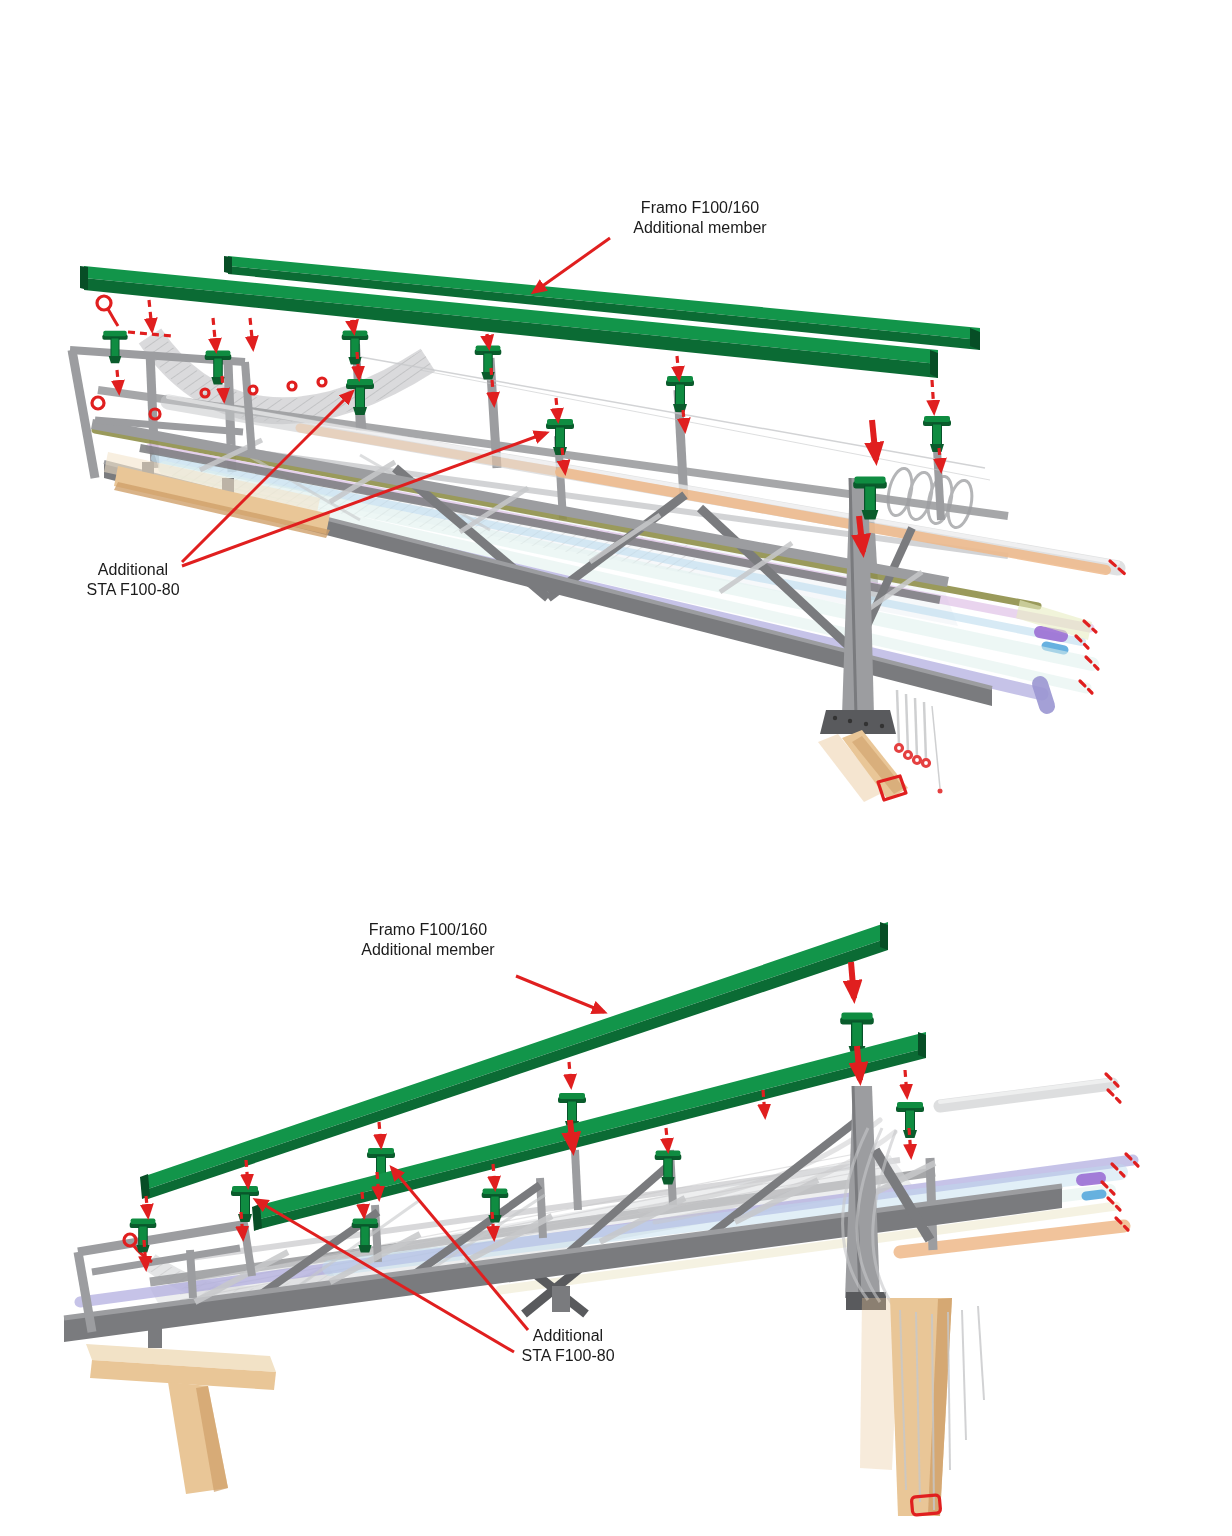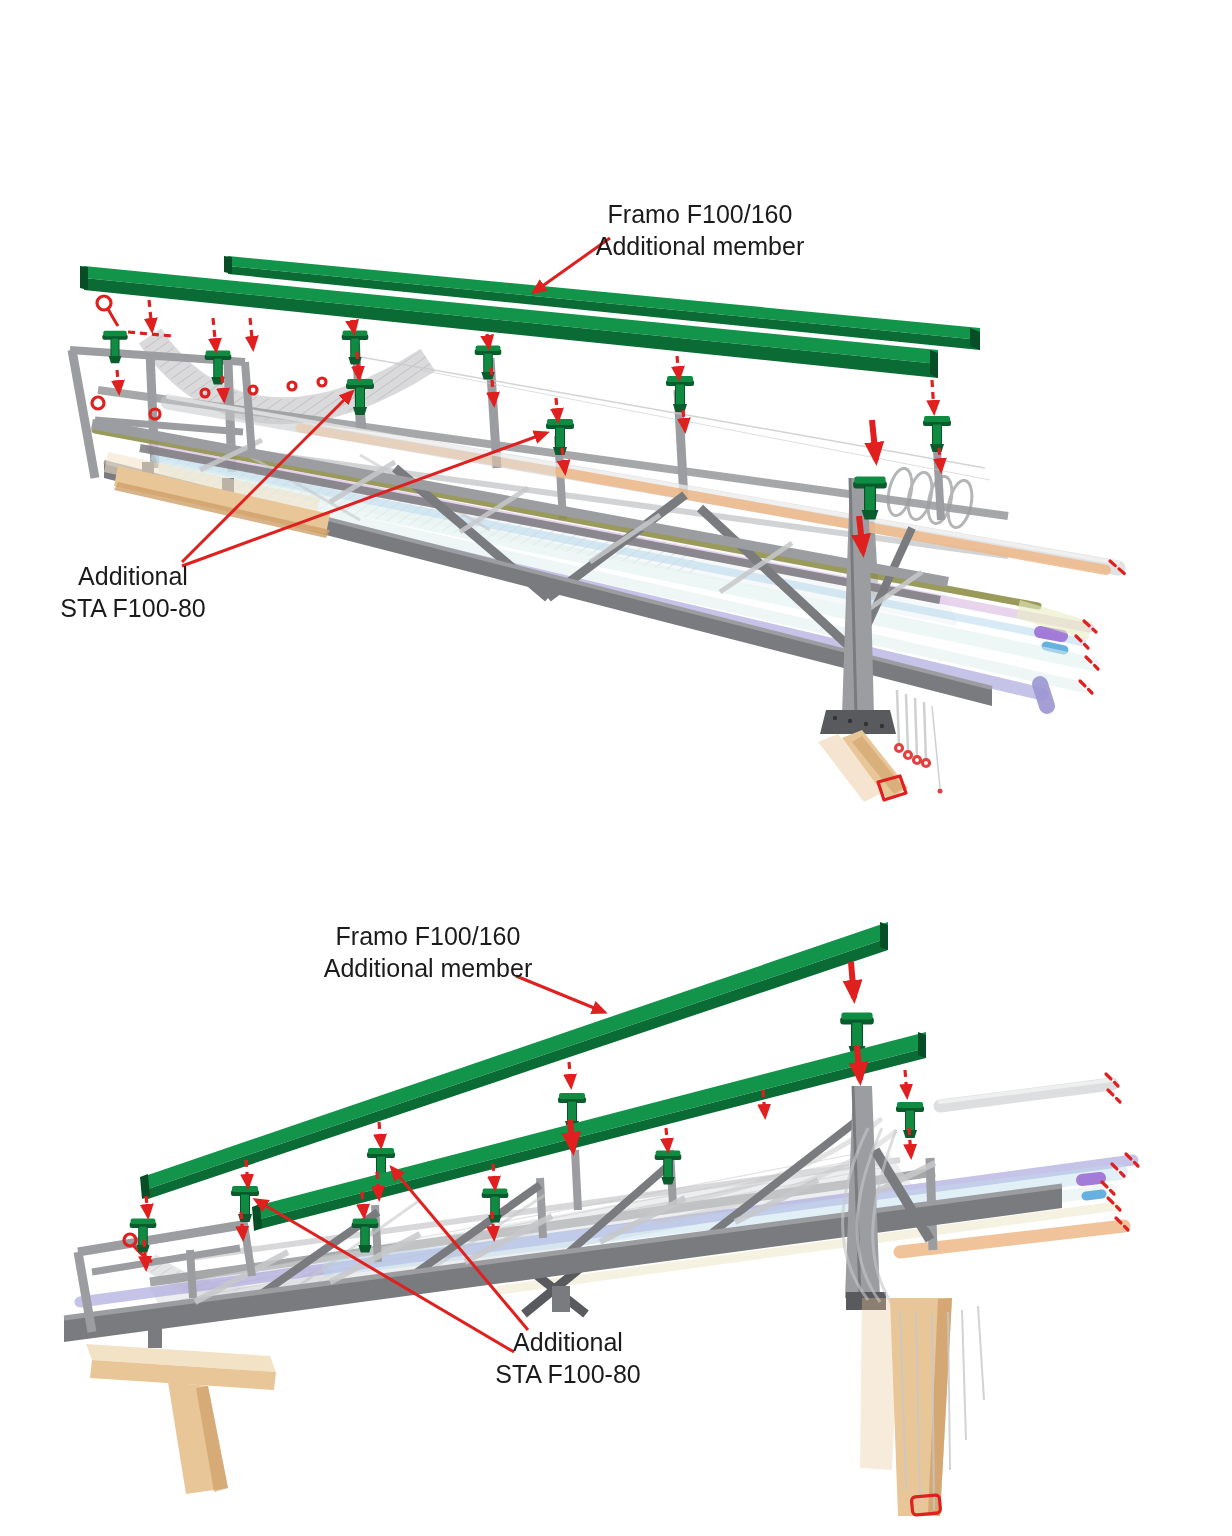--- a/index.html
+++ b/index.html
@@ -1,21 +1,21 @@
 <!DOCTYPE html>
 <html style="--background: #ffffff; --annotation-text: #1b1b1b; --arrow-red: #e01f1f; --member-green: #12954a; --member-green-dark: #0b6b34; --member-green-end: #074e26; --clamp-green: #0f8c41; --clamp-green-dark: #0a5c2c; --steel-light: #c7c8ca; --steel-mid: #9c9da0; --steel-dark: #7a7b7e; --steel-darkest: #595a5d; --wood-light: #f2e2c6; --wood-mid: #e9c697; --wood-dark: #cfa06a; --pipe-orange: #efb98a; --pipe-lavender: #aeaade; --pipe-blue: #bcdcee; --pipe-cyan: #def0ec; --pipe-pink: #dab7e3; --pipe-olive: #8f8f49; --pipe-purple: #9b6fd4; --pipe-skyblue: #57a8dd; --pipe-cream: #efe9cf;"><head>
 <meta charset="utf-8">
 <title></title>
 <style>
   html,body{margin:0;padding:0;background:var(--background,#fff);}
   .canvas{position:relative;width:1232px;height:1536px;background:var(--background,#fff);overflow:hidden;
           font-family:"Liberation Sans",sans-serif;}
   svg{display:block;position:absolute;left:0;top:0;}
   .lbl{position:absolute;text-align:center;color:var(--annotation-text,#1b1b1b);
-       font-size:25px;line-height:1.28;font-family:"Liberation Sans",sans-serif;white-space:nowrap;}
+       font-size:16px;line-height:1.28;font-family:"Liberation Sans",sans-serif;white-space:nowrap;}
   
   .gtop{fill:var(--member-green,#12954a);}
   .gside{fill:var(--member-green-dark,#0b6b34);}
   .gend{fill:var(--member-green-end,#074e26);}
   .cG{fill:var(--clamp-green,#0f8c41);}
   .cGd{fill:var(--clamp-green-dark,#0a5c2c);}
   
   .red-f{fill:var(--arrow-red,#e01f1f);}
   .ad{stroke:var(--arrow-red,#e01f1f);stroke-width:3.2;stroke-dasharray:7 5;fill:none;}
   .as{stroke:var(--arrow-red,#e01f1f);stroke-width:3;fill:none;}

